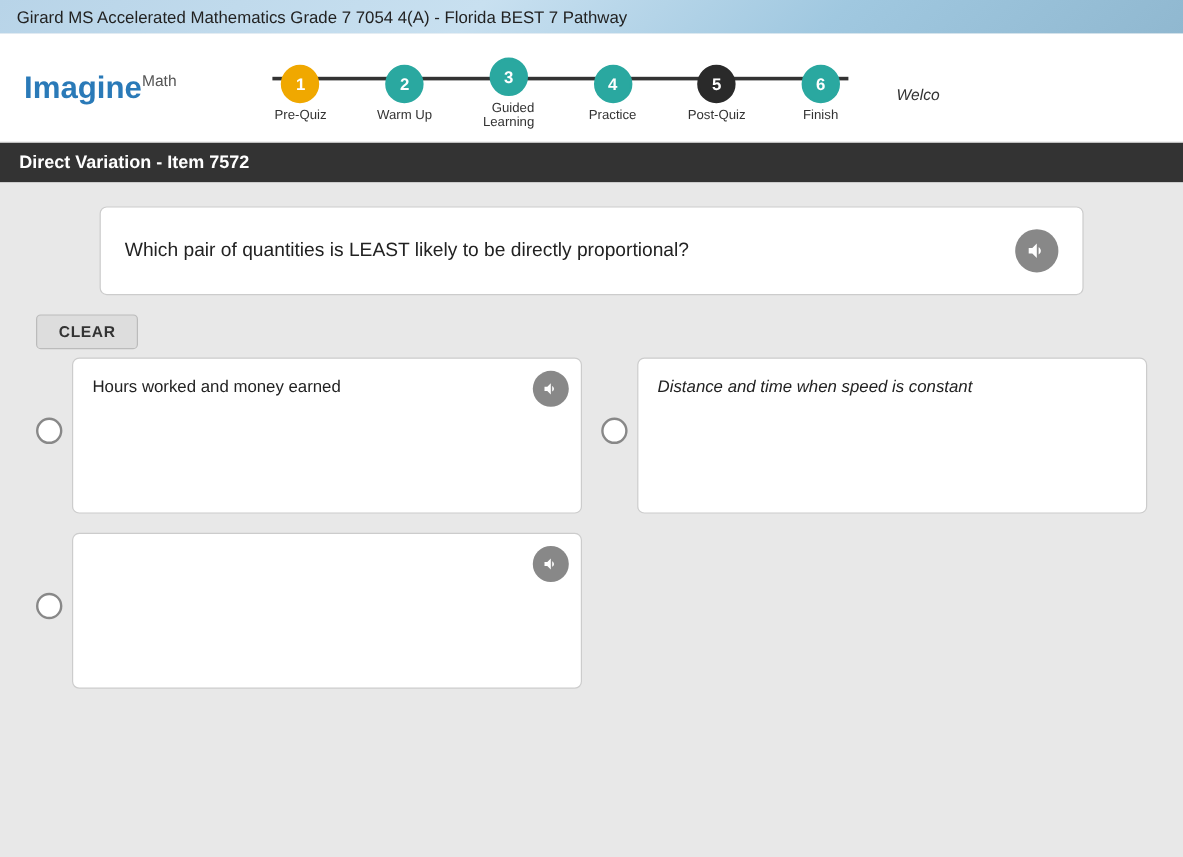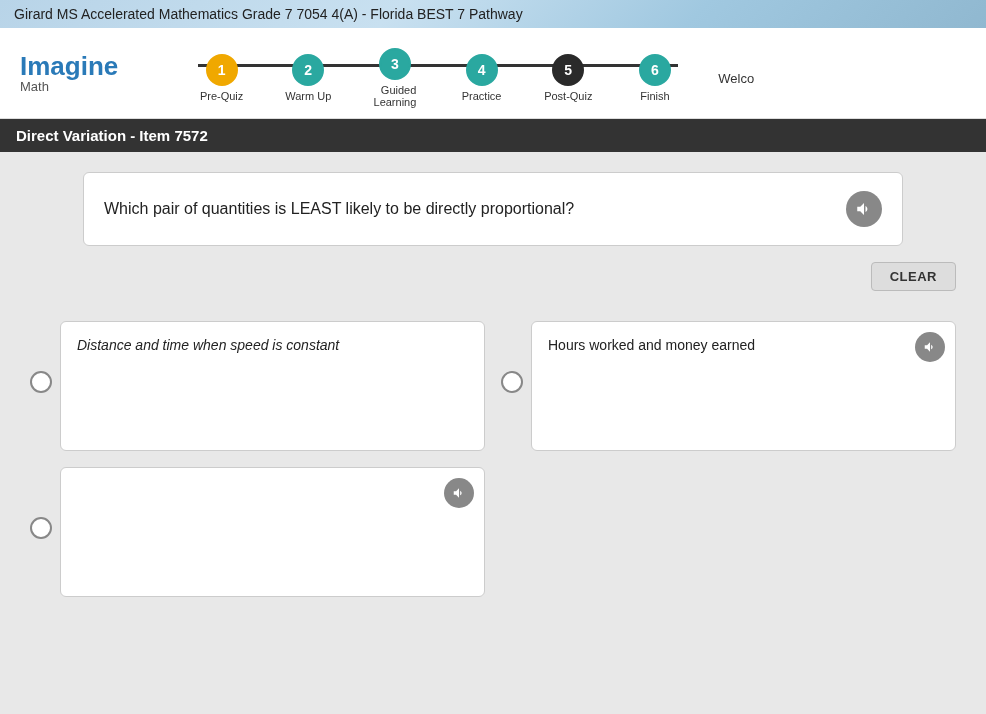--- a/index.html
+++ b/index.html
@@ -23,21 +23,21 @@
     
     .header {
       background: white;
       display: flex;
       align-items: center;
       padding: 10px 20px;
       border-bottom: 1px solid #ddd;
     }
     .logo-area {
       display: flex;
-      flex-direction: column;
+      flex-direction: row;
       margin-right: 60px;
     }
     .logo-imagine {
       font-size: 26px;
       font-weight: bold;
       color: #2a7ab8;
       line-height: 1;
     }
     .logo-math {
       font-size: 13px;
@@ -95,20 +95,21 @@
       color: #333;
       margin-top: 4px;
       text-align: right;
       white-space: nowrap;
     }
     .welcome-text {
       font-size: 13px;
       color: #333;
       margin-left: 20px;
       align-self: center;
+      font-style: italic;
     }
 
     
     .section-header {
       background: #333;
       color: white;
       padding: 8px 16px;
       font-size: 15px;
       font-weight: bold;
     }
@@ -153,22 +154,22 @@
     }
     .audio-btn svg {
       width: 18px;
       height: 18px;
       fill: white;
     }
 
     
     .clear-row {
       display: flex;
-      justify-content: flex-end;
-      margin-bottom: 30px;
+      justify-content: flex-start;
+      margin-bottom: 7px;
       max-width: 980px;
     }
     .clear-btn {
       background: #ddd;
       border: 1px solid #bbb;
       border-radius: 4px;
       padding: 6px 18px;
       font-size: 13px;
       font-weight: bold;
       cursor: pointer;
@@ -303,33 +304,33 @@
 
   <div class="clear-row">
     <button class="clear-btn">CLEAR</button>
   </div>
 
   <div class="options-grid">
 
     <div class="option-wrapper">
       <div class="radio-circle"></div>
       <div class="option-card">
-        <span class="option-text italic">Distance and time when speed is constant</span>
-      </div>
-    </div>
-
-    <div class="option-wrapper">
-      <div class="radio-circle"></div>
-      <div class="option-card">
         <span class="option-text">Hours worked and money earned</span>
         <button class="option-audio-btn">
           <svg viewBox="0 0 24 24">
             <path d="M3 9v6h4l5 5V4L7 9H3zm13.5 3c0-1.77-1.02-3.29-2.5-4.03v8.05c1.48-.73 2.5-2.25 2.5-4.02z"></path>
           </svg>
         </button>
+      </div>
+    </div>
+
+    <div class="option-wrapper">
+      <div class="radio-circle"></div>
+      <div class="option-card">
+        <span class="option-text italic">Distance and time when speed is constant</span>
       </div>
     </div>
 
     <div class="option-wrapper">
       <div class="radio-circle"></div>
       <div class="option-card">
         <button class="option-audio-btn">
           <svg viewBox="0 0 24 24">
             <path d="M3 9v6h4l5 5V4L7 9H3zm13.5 3c0-1.77-1.02-3.29-2.5-4.03v8.05c1.48-.73 2.5-2.25 2.5-4.02z"></path>
           </svg>

